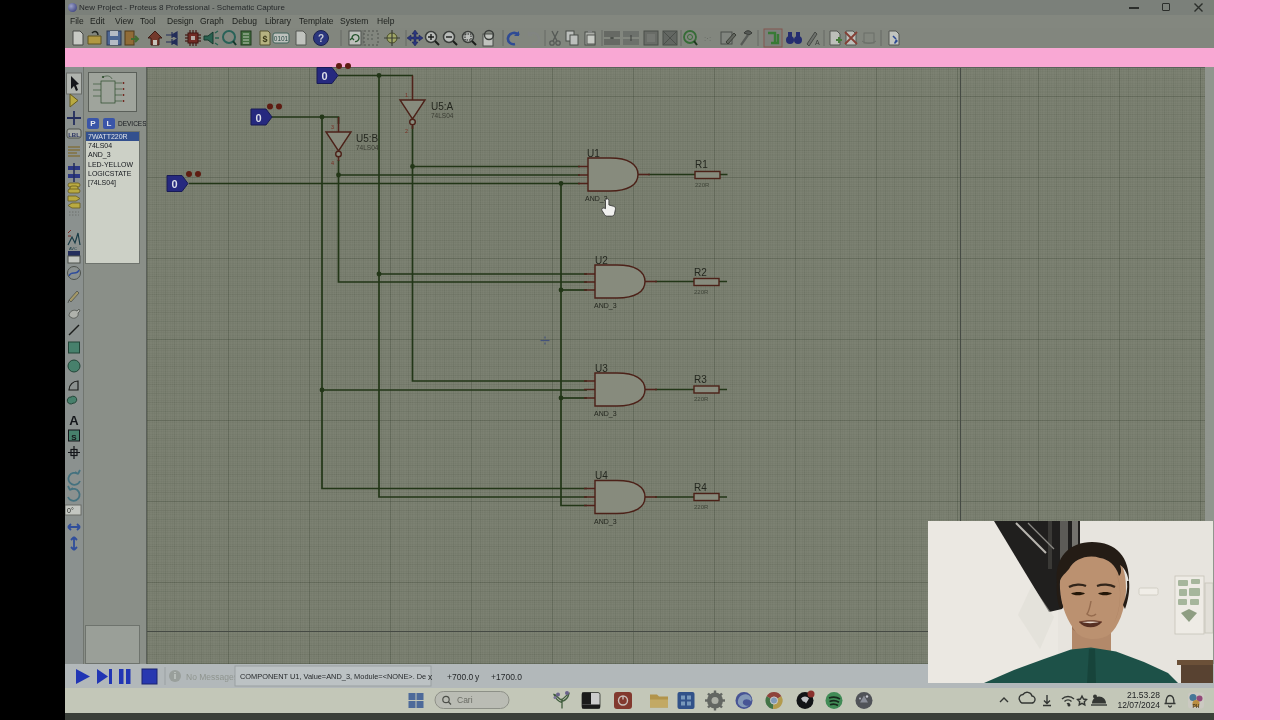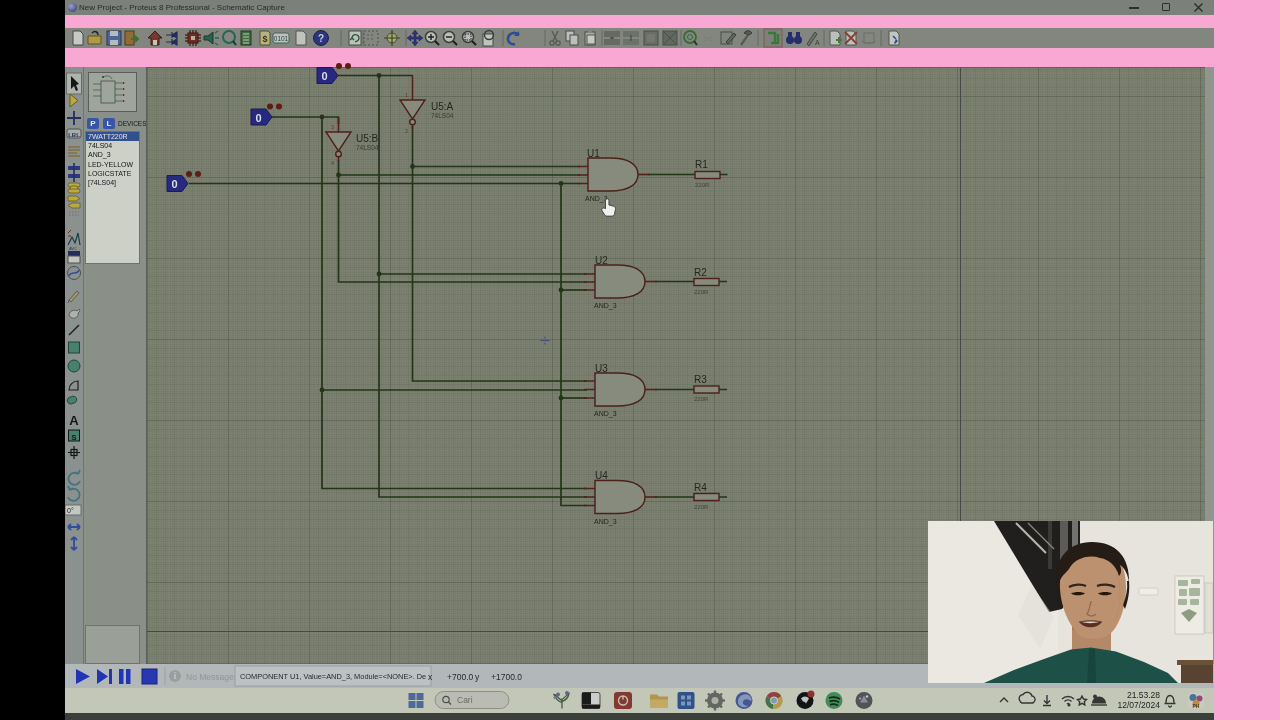--- a/index.html
+++ b/index.html
@@ -47,20 +47,33 @@
 <div id="screen">
   <div id="titlebar">
     <div class="abs" style="left:3px;top:3px;width:9px;height:9px;border-radius:50%;background:radial-gradient(circle at 35% 35%, #9aa0c8, #2a3070);"></div>
     <div id="titletxt">New Project - Proteus 8 Professional - Schematic Capture</div>
     <div class="abs" style="left:1064px;top:7px;width:10px;height:1.5px;background:#2b2e2b;"></div>
     <div class="abs" style="left:1097px;top:3px;width:8px;height:8px;border:1.5px solid #2b2e2b;border-radius:1px;"></div>
     <svg class="abs" style="left:1128px;top:2px;" width="11" height="11" viewBox="0 0 11 11">
           <path d="M1.5 1.5 L9.5 9.5 M9.5 1.5 L1.5 9.5" stroke="#2b2e2b" stroke-width="1.4"></path>
         </svg>
   </div>
+  <div id="menubar">
+    <div class="mi" style="left:5px;">File</div>
+    <div class="mi" style="left:25px;">Edit</div>
+    <div class="mi" style="left:50px;">View</div>
+    <div class="mi" style="left:75px;">Tool</div>
+    <div class="mi" style="left:102px;">Design</div>
+    <div class="mi" style="left:135px;">Graph</div>
+    <div class="mi" style="left:167px;">Debug</div>
+    <div class="mi" style="left:200px;">Library</div>
+    <div class="mi" style="left:234px;">Template</div>
+    <div class="mi" style="left:275px;">System</div>
+    <div class="mi" style="left:312px;">Help</div>
+  </div>
   <div id="toolbar">
     <svg width="1149" height="20" viewBox="0 0 1149 20" style="filter:brightness(.92) saturate(.78);">
 
       <g stroke="#6e736d" stroke-width="1">
         <line x1="276" y1="2" x2="276" y2="18"></line>
             <line x1="298" y1="2" x2="298" y2="18"></line>
         <line x1="341" y1="2" x2="341" y2="18"></line>
             <line x1="438" y1="2" x2="438" y2="18"></line>
         <line x1="480" y1="2" x2="480" y2="18"></line>
             <line x1="537" y1="2" x2="537" y2="18"></line>

